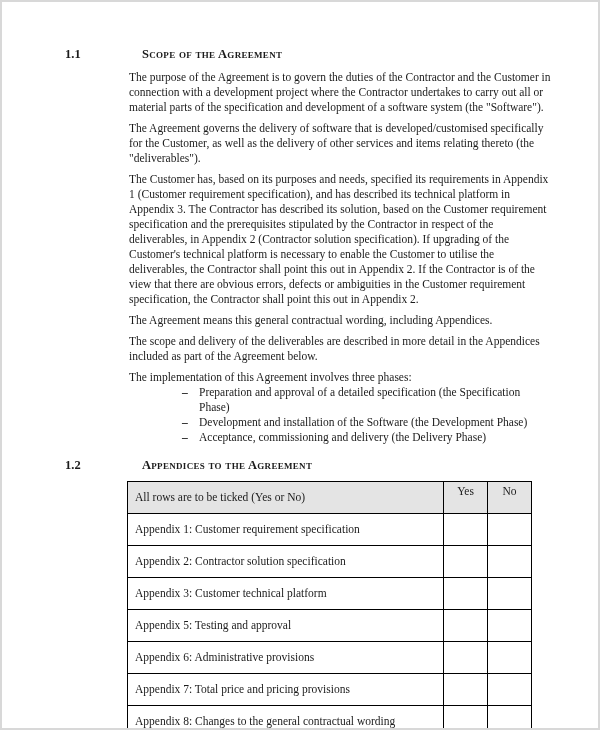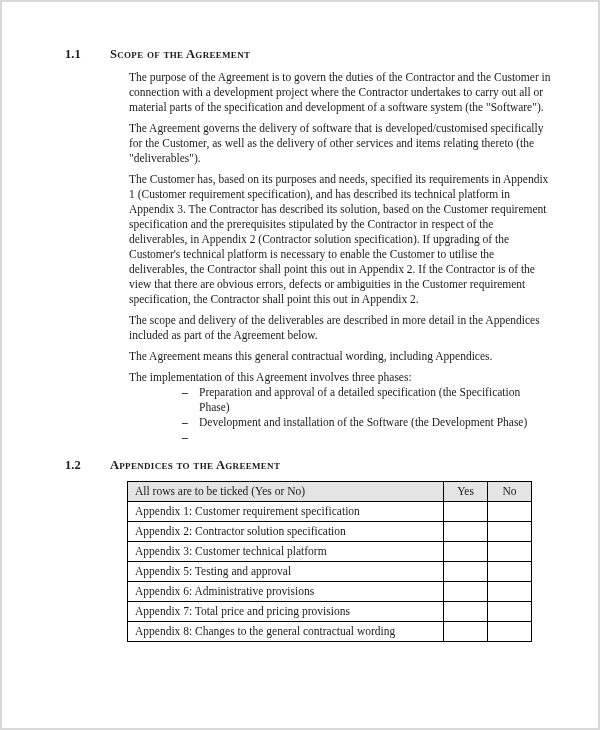--- a/index.html
+++ b/index.html
@@ -10,21 +10,21 @@
     height: 730px;
     background: #ffffff;
     border: 2px solid #d8d8d8;
     padding: 45px 60px 0 63px;
     font-family: "Liberation Serif", serif;
     color: #1b1b1b;
     overflow: hidden;
   }
   .doc-section { margin: 0; }
   .section-2 { margin-top: 13px; }
-  .sec-row { display: flex; align-items: baseline; margin: 0 0 8px 0; }
+  .sec-row { display: flex; align-items: baseline; margin: 0 0 8px 0; gap: 32px; }
   .sec-num {
     width: 45px;
     flex: 0 0 45px;
     font-size: 12.5px;
     font-weight: bold;
   }
   .sec-heading {
     margin: 0;
     font-size: 12.5px;
     font-weight: bold;
@@ -47,21 +47,21 @@
     font-weight: bold;
   }
   table.appendices {
     border-collapse: collapse;
     table-layout: fixed;
     width: 404px;
     margin-left: -2px;
   }
   table.appendices td {
     border: 1px solid #000000;
-    padding: 2px 7px;
+    padding: 8px 7px;
     font-size: 11.5px;
     line-height: 15px;
     vertical-align: top;
     overflow: hidden;
   }
   table.appendices thead td { background: #e4e4e4; }
   table.appendices td.tick { text-align: center; padding: 2px 1px; }
 </style>
 </head>
 <body>
@@ -70,34 +70,35 @@
 
   <section class="doc-section">
     <div class="sec-row">
       <div class="sec-num">1.1</div>
       <h2 class="sec-heading">Scope of the Agreement</h2>
     </div>
     <div class="sec-body">
       <p>The purpose of the Agreement is to govern the duties of the Contractor and the Customer in connection with a development project where the Contractor undertakes to carry out all or material parts of the specification and development of a software system (the "Software").</p>
       <p>The Agreement governs the delivery of software that is developed/customised specifically for the Customer, as well as the delivery of other services and items relating thereto (the "deliverables").</p>
       <p>The Customer has, based on its purposes and needs, specified its requirements in Appendix 1 (Customer requirement specification), and has described its technical platform in Appendix 3. The Contractor has described its solution, based on the Customer requirement specification and the prerequisites stipulated by the Contractor in respect of the deliverables, in Appendix 2 (Contractor solution specification). If upgrading of the Customer's technical platform is necessary to enable the Customer to utilise the deliverables, the Contractor shall point this out in Appendix 2. If the Contractor is of the view that there are obvious errors, defects or ambiguities in the Customer requirement specification, the Contractor shall point this out in Appendix 2.</p>
+      <p>The Agreement means this general contractual wording, including Appendices.</p>
       <p>The scope and delivery of the deliverables are described in more detail in the Appendices included as part of the Agreement below.</p>
-      <p>The Agreement means this general contractual wording, including Appendices.</p>
       <p class="intro">The implementation of this Agreement involves three phases:</p>
       <ul class="phases">
         <li>
           <span class="dash">–</span>
           <span>Preparation and approval of a detailed specification (the Specification Phase)</span>
         </li>
         <li>
           <span class="dash">–</span>
           <span>Development and installation of the Software (the Development Phase)</span>
         </li>
         <li>
           <span class="dash">–</span>
+          <span>Acceptance, commissioning and delivery (the Delivery Phase)</span>
         </li>
       </ul>
     </div>
   </section>
 
   <section class="doc-section section-2">
     <div class="sec-row">
       <div class="sec-num">1.2</div>
       <h2 class="sec-heading">Appendices to the Agreement</h2>
     </div>

